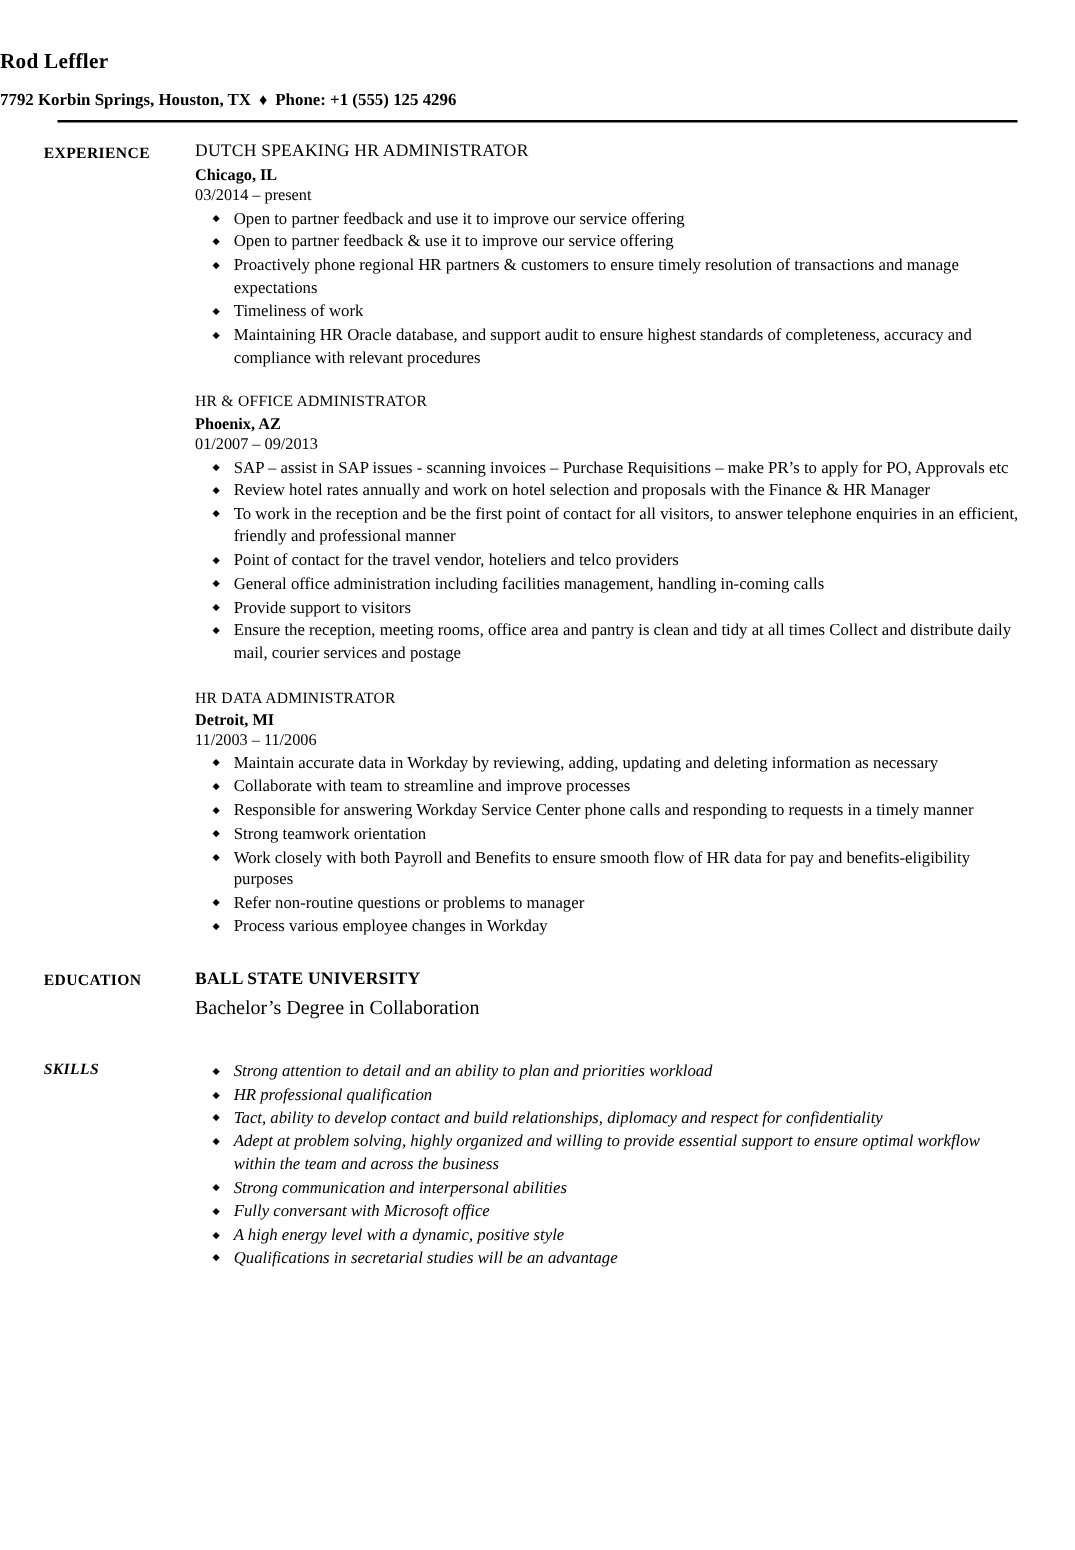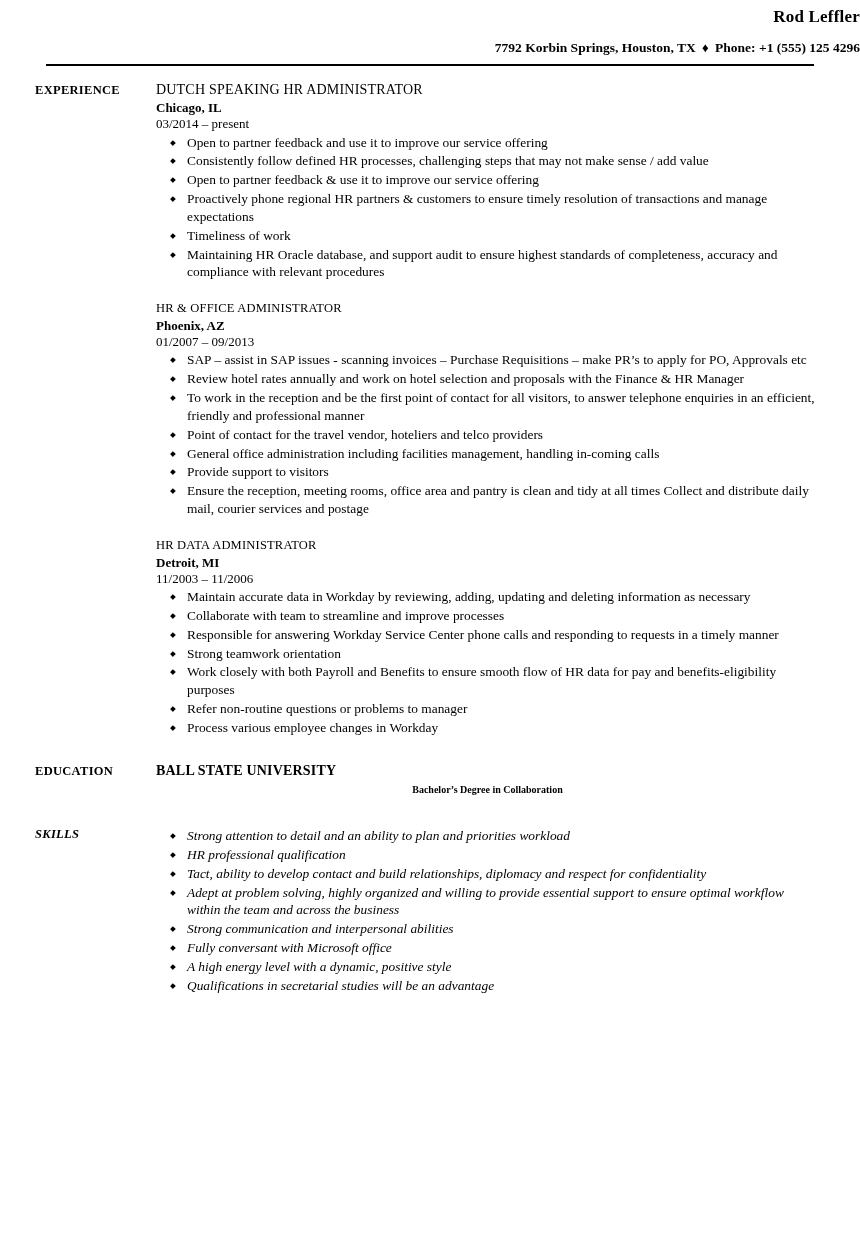--- a/index.html
+++ b/index.html
@@ -13,22 +13,22 @@
     width: 860px;
     height: 1240px;
     font-family: "Liberation Serif", "DejaVu Serif", serif;
     color: #000000;
     position: relative;
     overflow: hidden;
   }
 
   
   .doc-header {
-    padding-top: 8px;
-    text-align: right;
+    padding-top: 40px;
+    text-align: left;
   }
   .cand-name {
     font-size: 17px;
     font-weight: bold;
     letter-spacing: 0.2px;
     line-height: 1.1;
   }
   .cand-contact {
     font-size: 13.5px;
     font-weight: bold;
@@ -122,25 +122,24 @@
   }
 
   
   .edu-school {
     font-size: 14px;
     font-weight: bold;
     letter-spacing: 0.2px;
     line-height: 1.2;
   }
   .edu-degree {
-    font-size: 10px;
-    font-weight: bold;
+    font-size: 16px;
+    font-weight: normal;
     line-height: 1.25;
     margin-top: 4px;
-    text-align: center;
   }
 </style>
 </head>
 <body>
 
 <div class="doc-header">
   <div class="cand-name">Rod Leffler</div>
   <div class="cand-contact">
     <span>7792 Korbin Springs, Houston, TX</span>
     <span class="sep">♦</span>
@@ -152,21 +151,20 @@
 <div class="section" id="experience-section">
   <div class="sec-label">EXPERIENCE</div>
   <div class="sec-body">
 
     <div class="job">
       <div class="job-title big">DUTCH SPEAKING HR ADMINISTRATOR</div>
       <div class="job-location">Chicago, IL</div>
       <div class="job-dates">03/2014 – present</div>
       <ul class="blist">
         <li>Open to partner feedback and use it to improve our service offering</li>
-        <li>Consistently follow defined HR processes, challenging steps that may not make sense / add value</li>
         <li>Open to partner feedback &amp; use it to improve our service offering</li>
         <li>Proactively phone regional HR partners &amp; customers to ensure timely resolution of transactions and manage expectations</li>
         <li>Timeliness of work</li>
         <li>Maintaining HR Oracle database, and support audit to ensure highest standards of completeness, accuracy and compliance with relevant procedures</li>
       </ul>
     </div>
 
     <div class="job">
       <div class="job-title small">HR &amp; OFFICE ADMINISTRATOR</div>
       <div class="job-location">Phoenix, AZ</div>

